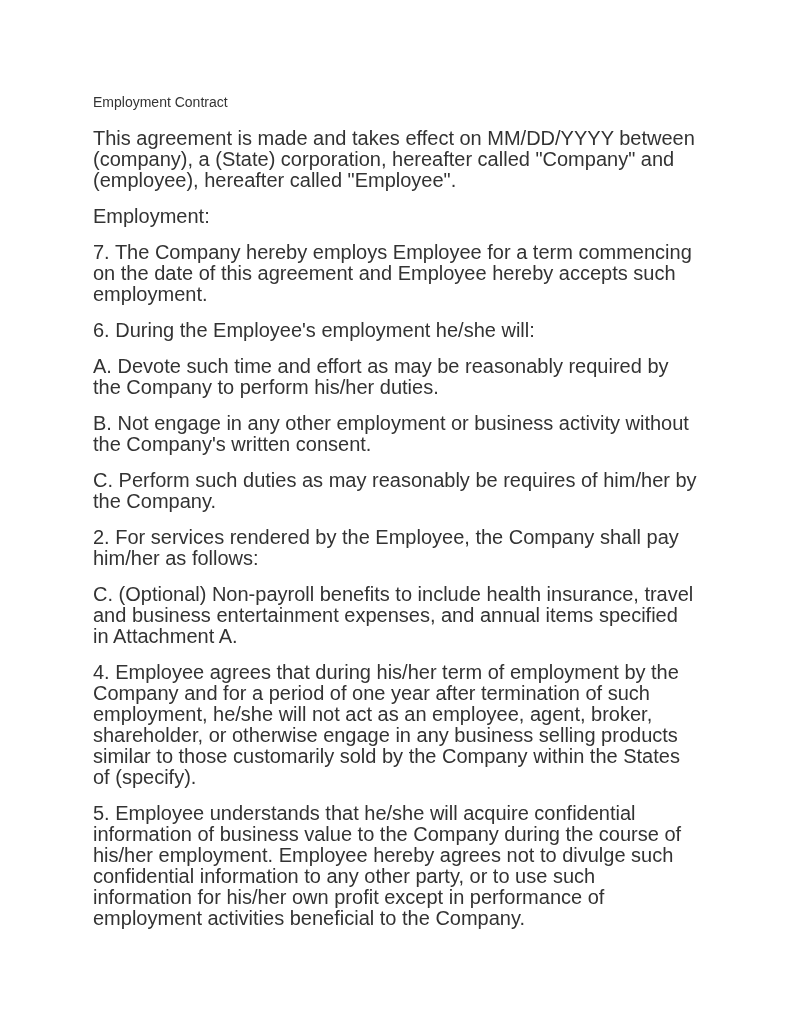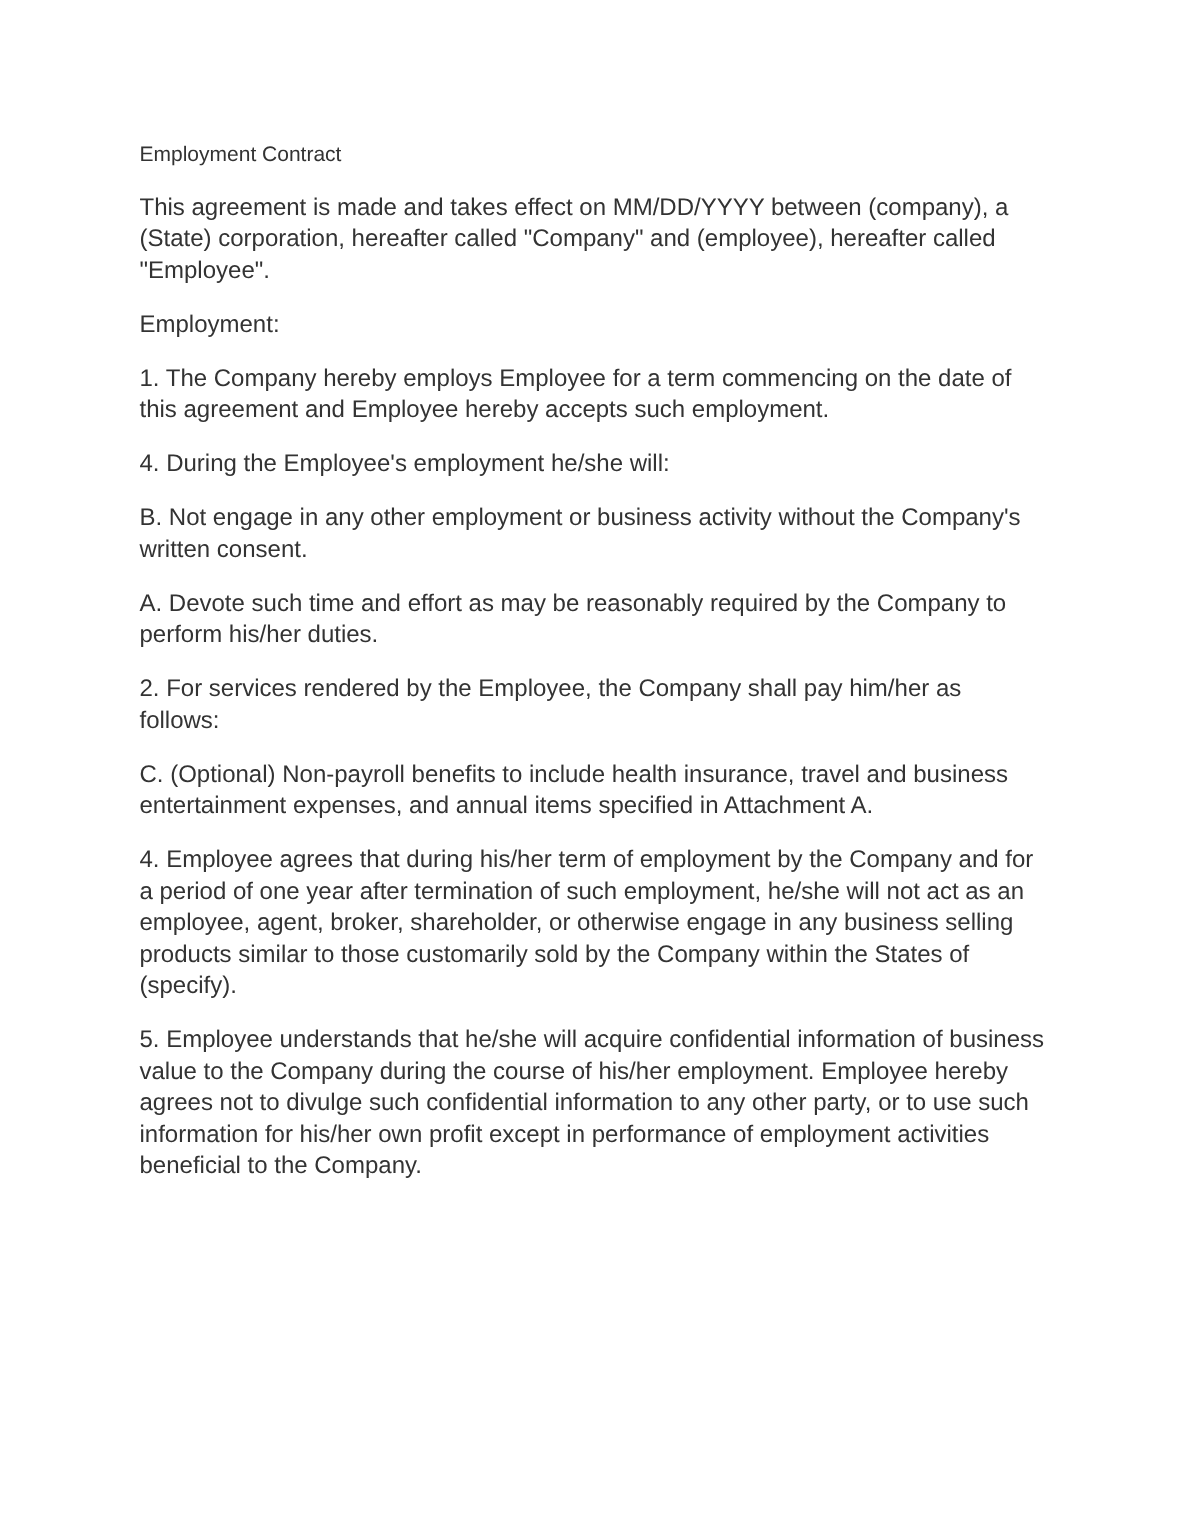--- a/index.html
+++ b/index.html
@@ -24,37 +24,38 @@
     width: 604px;
   }
   .doc-title {
     font-size: 14px;
     font-weight: 400;
     line-height: 21px;
     margin: 0 0 15px 0;
     color: #333333;
   }
   .para {
-    font-size: 16px;
+    font-size: 20px;
     font-weight: 400;
     line-height: 21px;
     margin: 0 0 15px 0;
     color: #333333;
   }
 </style>
 </head>
 <body>
 
 <div class="page">
   <div class="content">
     <h1 class="doc-title">Employment Contract</h1>
     <p class="para">This agreement is made and takes effect on MM/DD/YYYY between (company), a (State) corporation, hereafter called "Company" and (employee), hereafter called "Employee".</p>
     <p class="para">Employment:</p>
-    <p class="para">1. The Company hereby employs Employee for a term commencing on the date of this agreement and Employee hereby accepts such employment.</p>
-    <p class="para">4. During the Employee's employment he/she will:</p>
+    <p class="para">7. The Company hereby employs Employee for a term commencing on the date of this agreement and Employee hereby accepts such employment.</p>
+    <p class="para">6. During the Employee's employment he/she will:</p>
+    <p class="para">A. Devote such time and effort as may be reasonably required by the Company to perform his/her duties.</p>
     <p class="para">B. Not engage in any other employment or business activity without the Company's written consent.</p>
-    <p class="para">A. Devote such time and effort as may be reasonably required by the Company to perform his/her duties.</p>
+    <p class="para">C. Perform such duties as may reasonably be requires of him/her by the Company.</p>
     <p class="para">2. For services rendered by the Employee, the Company shall pay him/her as follows:</p>
     <p class="para">C. (Optional) Non-payroll benefits to include health insurance, travel and business entertainment expenses, and annual items specified in Attachment A.</p>
     <p class="para">4. Employee agrees that during his/her term of employment by the Company and for a period of one year after termination of such employment, he/she will not act as an employee, agent, broker, shareholder, or otherwise engage in any business selling products similar to those customarily sold by the Company within the States of (specify).</p>
     <p class="para">5. Employee understands that he/she will acquire confidential information of business value to the Company during the course of his/her employment. Employee hereby agrees not to divulge such confidential information to any other party, or to use such information for his/her own profit except in performance of employment activities beneficial to the Company.</p>
   </div>
 </div>
 
 </body></html>

